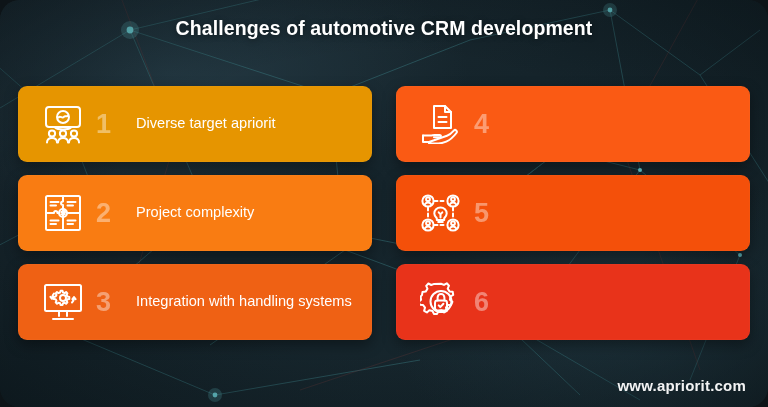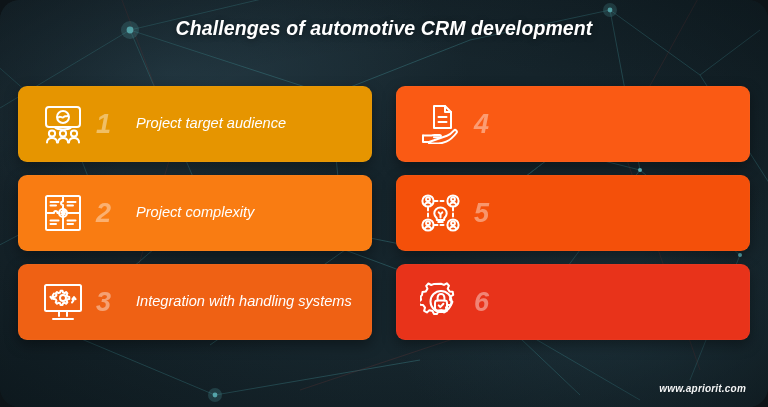--- a/index.html
+++ b/index.html
@@ -16,21 +16,20 @@
   #infographic {
     position: relative;
     width: 768px;
     height: 407px;
     border-radius: 20px;
     overflow: hidden;
     background:
       radial-gradient(ellipse 60% 55% at 22% 18%, #233842 0%, rgba(35,56,66,0) 65%),
       radial-gradient(ellipse 55% 60% at 85% 80%, #1e333c 0%, rgba(30,51,60,0) 62%),
       linear-gradient(150deg, #1b2a32 0%, #15242b 45%, #17272e 100%);
-    font-style: italic;
   }
   .bg-net {
     position: absolute;
     inset: 0;
     width: 768px;
     height: 407px;
     pointer-events: none;
   }
   .vignette {
     position: absolute;
@@ -112,21 +111,21 @@
     line-height: 1.22;
     padding-right: 14px;
     margin-left: 10px;
   }
 
   .footer {
     position: absolute;
     right: 22px;
     bottom: 13px;
     color: #ffffff;
-    font-size: 10px;
+    font-size: 15px;
     font-weight: bold;
     letter-spacing: 0.2px;
     opacity: 0.95;
   }
 </style>
 </head>
 <body>
 
 <div id="infographic">
 
@@ -188,21 +187,21 @@
           <path d="M14 23.5c2.8 2.6 13.2 2.6 16 0"></path>
           <circle cx="11" cy="29.5" r="3.1"></circle>
           <path d="M6 38.5c0-3 2.2-4.6 5-4.6s5 1.6 5 4.6"></path>
           <circle cx="22" cy="29.5" r="3.1"></circle>
           <path d="M17 38.5c0-3 2.2-4.6 5-4.6s5 1.6 5 4.6"></path>
           <circle cx="33" cy="29.5" r="3.1"></circle>
           <path d="M28 38.5c0-3 2.2-4.6 5-4.6s5 1.6 5 4.6"></path>
         </svg>
       </span>
       <span class="card-num">1</span>
-      <span class="card-label">Project target audience</span>
+      <span class="card-label">Diverse target apriorit</span>
     </div>
 
     <div class="card" style="background:#FA5A14">
       <span class="card-icon">
         <svg width="42" height="40" viewBox="0 0 42 40" fill="none" stroke="#fff" stroke-width="2" stroke-linecap="round" stroke-linejoin="round">
           <path d="M14 2h11l6 6v16H14z"></path>
           <path d="M25 2v6h6"></path>
           <path d="M18.5 13h8M18.5 18h8"></path>
           <path d="M3 31.5h7.5c1.6 0 2.6-.6 4-.6h5.2c1.4 0 2 1.8 0 2.4H14"></path>
           <path d="M3 31.5v6.5h6l18-6.3c2.5-.9 5-3 6.8-5.1 1.5-1.7 4.1.4 2.6 2.4-2.8 3.7-6.3 6.9-10.2 8.6-2.8 1.2-5.3 1.9-8 1.9H9"></path>

